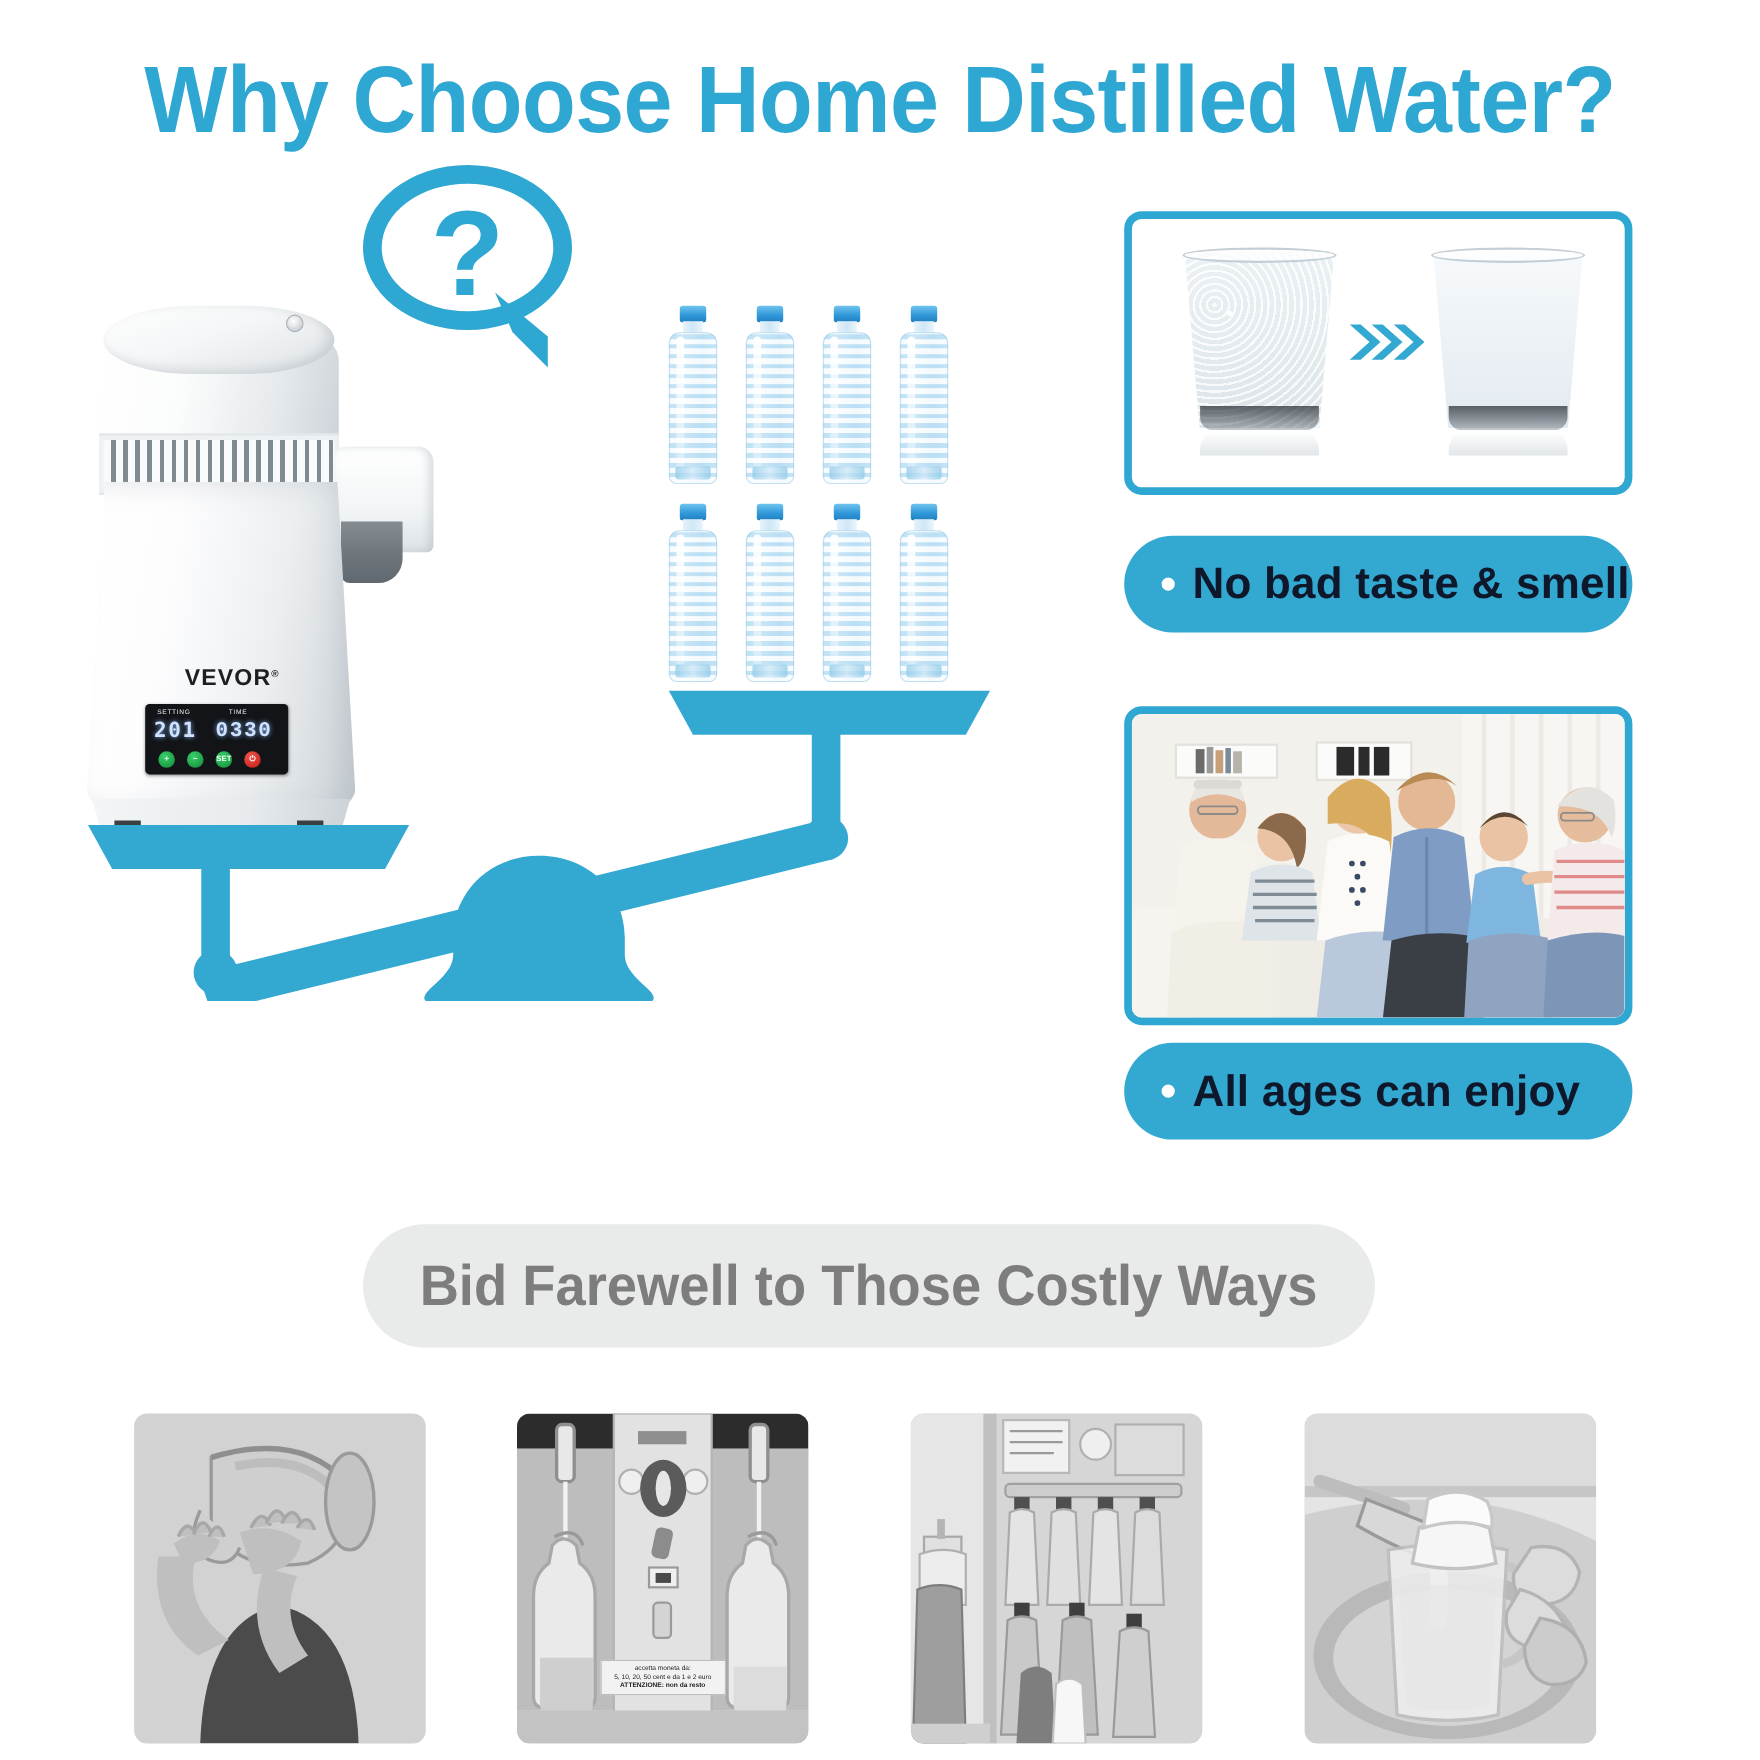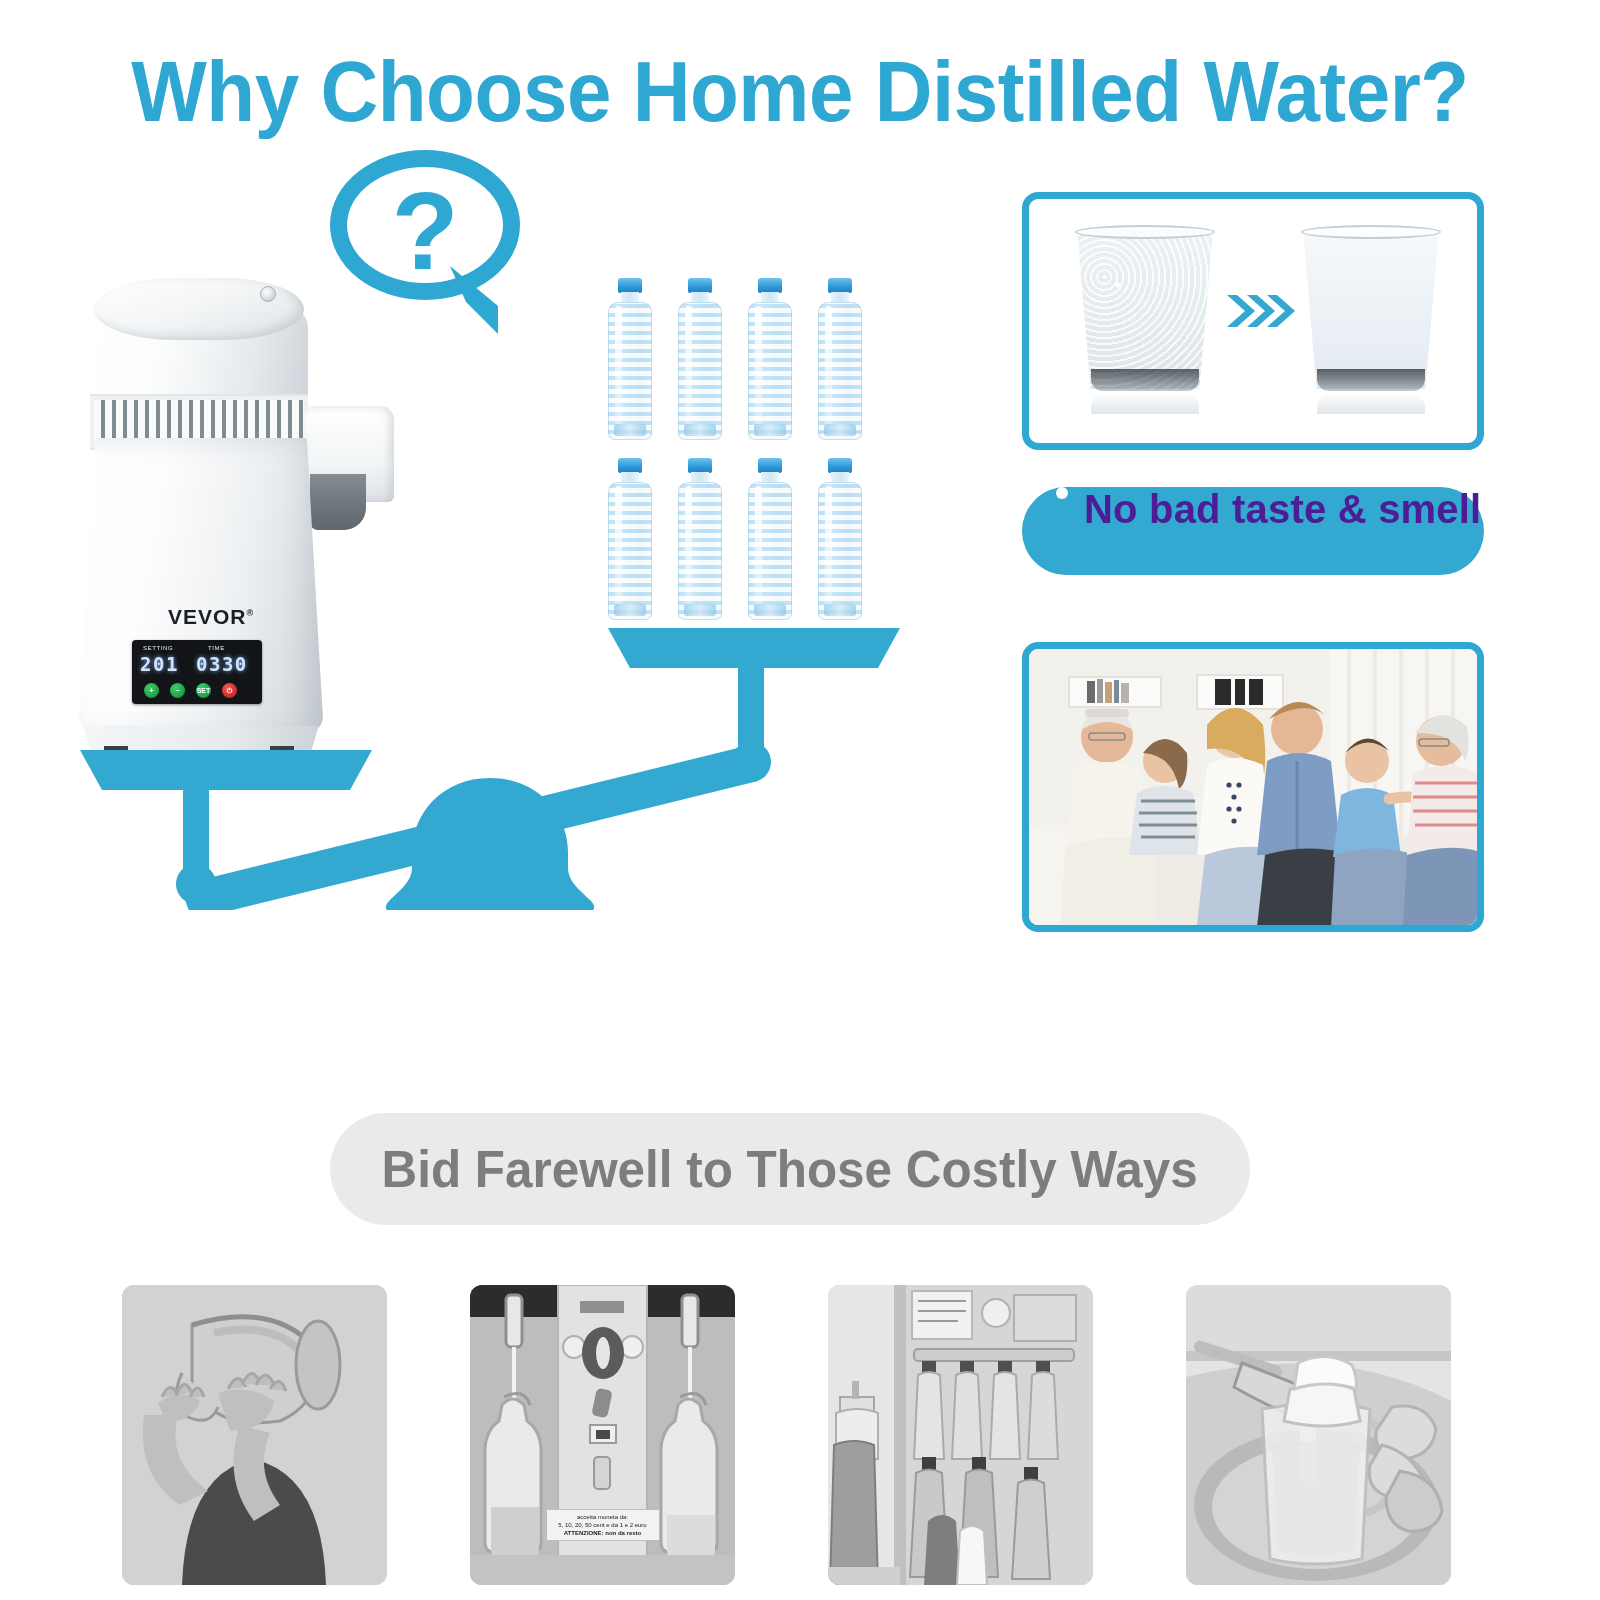--- a/index.html
+++ b/index.html
@@ -132,21 +132,21 @@
     letter-spacing: .6px; font-family: "Liberation Sans", sans-serif;
   }
   .panel .lbl.setting { left: 11px; }
   .panel .lbl.time { left: 76px; }
   .panel .val {
     position: absolute; top: 13px; color: #cfe3ff; font-size: 19px; font-weight: bold;
     letter-spacing: 1.5px; font-family: "DejaVu Sans Mono", monospace;
     text-shadow: 0 0 5px rgba(140,190,255,.9);
   }
   .panel .val.setting { left: 8px; }
-  .panel .val.time { left: 64px; }
+  .panel .val.time { left: 64px; font-family: Liberation Mono, monospace; }
   .panel .btn {
     position: absolute; top: 43px; width: 15px; height: 15px; border-radius: 50%;
     font-size: 7px; color: #fff; text-align: center; line-height: 15px; font-weight: bold;
   }
   .panel .btn.g { background: radial-gradient(circle at 38% 32%, #38d06a, #128a36); }
   .panel .btn.r { background: radial-gradient(circle at 38% 32%, #f2564e, #bd1a12); }
   .panel .btn.b1 { left: 12px; }
   .panel .btn.b2 { left: 38px; }
   .panel .btn.b3 { left: 64px; }
   .panel .btn.b4 { left: 90px; }
@@ -229,21 +229,21 @@
   .photobox {
     position: absolute; left: 1022px; top: 642px; width: 462px; height: 290px;
     border: 7px solid #2FA7D3; border-radius: 16px; overflow: hidden; box-sizing: border-box;
     background: #f1f0ec;
   }
   .photobox .scene { position: absolute; inset: 0; }
 
   
   .pill {
     position: absolute; background: #33A8D1; border-radius: 70px;
-    display: flex; color: #4c1d95; font-weight: bold;
+    display: flex; align-items: center; color: #0f172a; font-weight: bold;
     font-family: "Liberation Sans Narrow", "Liberation Sans", sans-serif;
     transform-origin: left center;
   }
   .pill .dot {
     width: 12px; height: 12px; border-radius: 50%; background: #fff;
     margin-left: 34px; margin-right: 16px; flex: none;
   }
   .pill .txt { font-size: 40px; letter-spacing: .2px; white-space: nowrap; }
   #pill-taste { left: 1022px; top: 487px; width: 462px; height: 88px; }
   #pill-ages  { left: 1022px; top: 948px; width: 462px; height: 88px; }
@@ -521,20 +521,24 @@
             <line x1="384" y1="148" x2="448" y2="148"></line>
           <line x1="384" y1="162" x2="448" y2="162"></line>
             <line x1="386" y1="176" x2="448" y2="176"></line>
         </g>
         <path d="M378 206 q40 -12 70 -4 l0 74 h-74 z" fill="#7d96b8"></path>
       </g>
     </svg>
   </div>
 
 
+  <div class="pill" id="pill-ages">
+    <span class="dot"></span>
+    <span class="txt">All ages can enjoy</span>
+  </div>
 
   <div class="banner">
     <span class="txt">Bid Farewell to Those Costly Ways</span>
   </div>
 
   <div class="strip">
 
     <div class="shot s1">
       <svg class="inner" viewBox="0 0 265 300" preserveAspectRatio="none">
         <rect width="265" height="300" fill="#d2d2d2"></rect>

